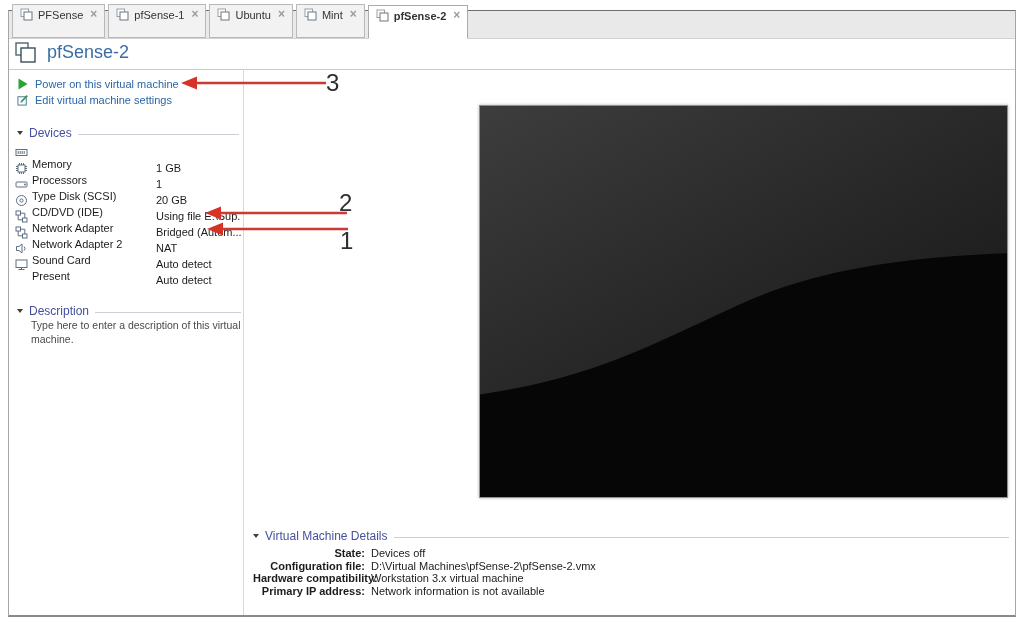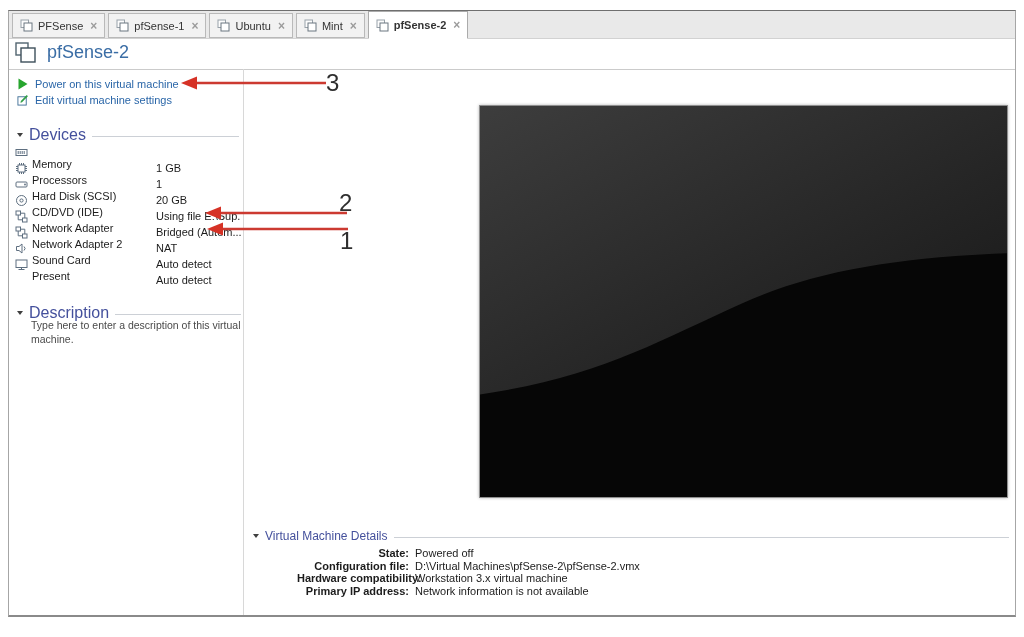--- a/index.html
+++ b/index.html
@@ -15,22 +15,22 @@
     border-bottom:2px solid #8a8a8a;
   }
   
   .tabbar {
     position:absolute; left:0; top:0; right:0; height:28px;
     background:#e9e9e9; border-bottom:1px solid #d2d2d2;
     display:flex; align-items:flex-end; padding-left:1px;
   }
   .tab {
     height:25px; margin:0 1px 0 2px; background:#f2f2f2;
-    border:1px solid #b9b9b9; display:flex; align-items:center;
-    padding:0 7px; font-size:11px; color:#333; cursor:pointer; white-space:nowrap;
+    border:1px solid #b9b9b9; display:flex; align-items:flex-end;
+    padding:16px 7px; font-size:11px; color:#333; cursor:pointer; white-space:nowrap;
   }
   .tab .vmicon { width:13px; height:13px; margin-right:5px; flex:none; }
   .tab .close { color:#9b9b9b; font-size:12px; margin-left:7px; font-weight:bold; }
   .tab.active {
     background:#fff; font-weight:bold; height:28px; margin-bottom:-1px;
     border-color:#ababab; border-bottom:1px solid #fff; z-index:2;
   }
   
   .vmtitle {
     position:absolute; left:6px; top:31px; display:flex; align-items:center;
@@ -38,21 +38,21 @@
   }
   .vmtitle .bigicon { width:21px; height:21px; margin-right:11px; }
   .titlerule { position:absolute; left:0; right:0; top:58px; border-top:1px solid #cbcbcb; }
   .vdivider { position:absolute; left:234px; top:58px; bottom:0; width:1px; background:#d8d8d8; }
   
   .action {
     position:absolute; display:flex; align-items:flex-start; gap:6px;
     font-size:11px; color:#2a66a8; cursor:pointer; white-space:nowrap;
   }
   .action .aicon { width:12px; height:12px; flex:none; }
-  .section-header { position:absolute; display:flex; align-items:center; font-size:16px; color:#44509c; cursor:pointer; }
+  .section-header { position:absolute; display:flex; align-items:center; font-size:12px; color:#44509c; cursor:pointer; }
   .tri {
     width:0; height:0; border-left:3.5px solid transparent; border-right:3.5px solid transparent;
     border-top:4.5px solid #3f3f3f; margin-right:6px; flex:none;
   }
   .rule { flex:1; border-top:1px solid #ccd0d6; margin-left:6px; margin-top:2px; }
   .device-rows { position:absolute; left:6px; top:133px; width:226px; }
   .device-row { height:16px; display:flex; align-items:center; font-size:11px; color:#1c1c1c; cursor:default; }
   .device-row .dicon { width:13px; height:13px; margin-right:4px; flex:none; }
   .device-row .dlabel { width:124px; white-space:nowrap; overflow:hidden;margin-top:23px; }
   .device-row .dvalue { flex:1; white-space:nowrap; overflow:hidden;margin-top:31px; }
@@ -64,21 +64,21 @@
   .screen {
     position:absolute; left:470px; top:94px; width:529px; height:393px;
     border:1px solid #8f8f8f; box-shadow:0 0 3px rgba(0,0,0,.28); cursor:pointer;
   }
   .screen svg { display:block; width:100%; height:100%; }
   
   .details { position:absolute; left:244px; top:518px; right:6px; }
   .details-header { display:flex; align-items:center; font-size:12px; color:#44509c; cursor:pointer; }
   .details-rows {
     margin-top:5px; display:grid; grid-template-columns:112px 1fr;
-    column-gap:6px; row-gap:1px; font-size:11px; line-height:11.5px; color:#1c1c1c;margin-left:44px;
+    column-gap:6px; row-gap:1px; font-size:11px; line-height:11.5px; color:#1c1c1c;
   }
   .dt-label { text-align:right; font-weight:bold; white-space:nowrap; }
   .dt-value { white-space:nowrap; }
   
   .overlay { position:absolute; left:0; top:0; width:1024px; height:637px; pointer-events:none; z-index:10; }
   .overlay text { font-family:"Liberation Sans", sans-serif; font-size:24px; fill:#2e2e2e; }
 </style>
 </head>
 <body>
 
@@ -173,21 +173,21 @@
           <path d="M4.5 1v2 M6.5 1v2 M8.5 1v2 M4.5 10v2 M6.5 10v2 M8.5 10v2 M1 4.5h2 M1 6.5h2 M1 8.5h2 M10 4.5h2 M10 6.5h2 M10 8.5h2" stroke="#5e6f80" fill="none"></path>
         </svg>
       <span class="dlabel">Processors</span>
       <span class="dvalue">1</span>
     </div>
     <div class="device-row">
       <svg class="dicon" viewBox="0 0 13 13">
           <rect x="1" y="4" width="11" height="5" rx="1" fill="none" stroke="#5e6f80"></rect>
           <circle cx="10" cy="6.5" r="0.9" fill="#5e6f80"></circle>
         </svg>
-      <span class="dlabel">Hard Disk (SCSI)</span>
+      <span class="dlabel">Type Disk (SCSI)</span>
       <span class="dvalue">20 GB</span>
     </div>
     <div class="device-row">
       <svg class="dicon" viewBox="0 0 13 13">
           <circle cx="6.5" cy="6.5" r="5" fill="none" stroke="#5e6f80"></circle>
           <circle cx="6.5" cy="6.5" r="1.6" fill="none" stroke="#5e6f80"></circle>
         </svg>
       <span class="dlabel">CD/DVD (IDE)</span>
       <span class="dvalue">Using file E:\Sup...</span>
     </div>
@@ -249,21 +249,21 @@
   </div>
 
   <div class="details">
     <div class="details-header">
       <span class="tri"></span>
       <span>Virtual Machine Details</span>
       <span class="rule"></span>
     </div>
     <div class="details-rows">
       <span class="dt-label">State:</span>
-      <span class="dt-value">Powered off</span>
+      <span class="dt-value">Devices off</span>
       <span class="dt-label">Configuration file:</span>
       <span class="dt-value">D:\Virtual Machines\pfSense-2\pfSense-2.vmx</span>
       <span class="dt-label">Hardware compatibility:</span>
       <span class="dt-value">Workstation 3.x virtual machine</span>
       <span class="dt-label">Primary IP address:</span>
       <span class="dt-value">Network information is not available</span>
     </div>
   </div>
 
 </div>

